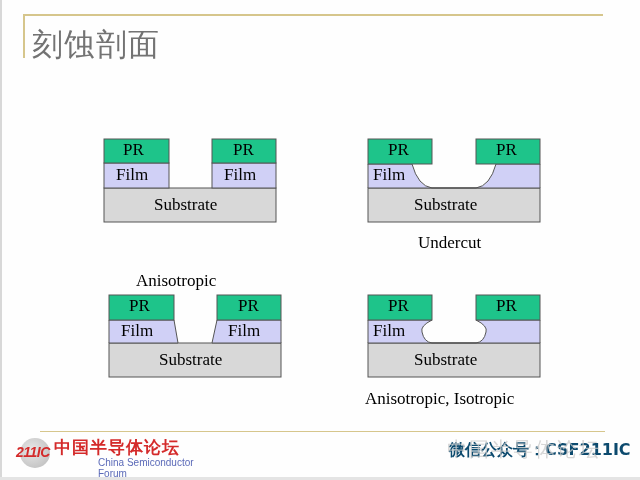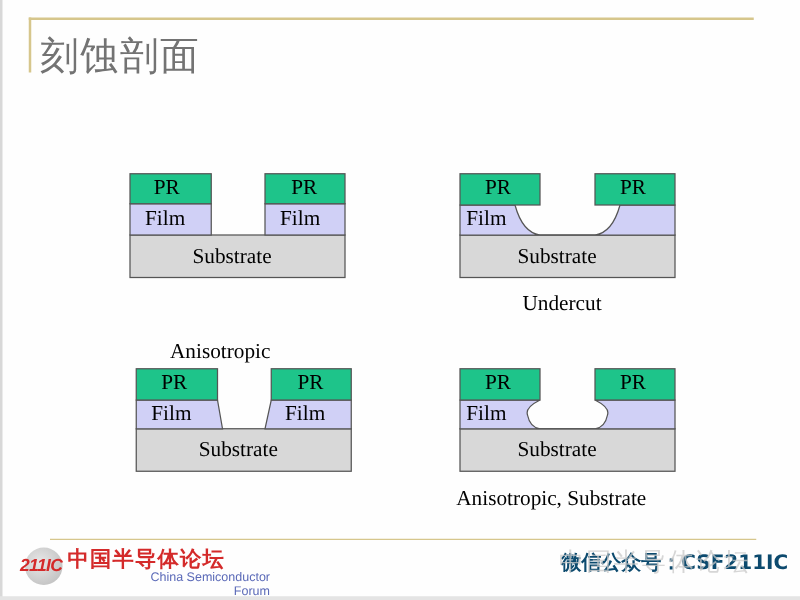--- a/index.html
+++ b/index.html
@@ -6,21 +6,21 @@
     body { width: 640px; height: 480px; position: relative; overflow: hidden; font-family: "DejaVu Serif", serif; }
     .slide { position: absolute; left: 0; top: 0; width: 640px; height: 480px; background: #fefefe; }
     .frame-left { position: absolute; left: 0; top: 0; width: 2px; height: 480px; background: #d8d8d8; }
     .frame-bottom { position: absolute; left: 0; top: 477px; width: 640px; height: 3px; background: #e4e4e4; }
     .top-rule { position: absolute; left: 23px; top: 14px; width: 580px; height: 2px; background: #d6c68c; }
     .title-rule { position: absolute; left: 23px; top: 14px; width: 2px; height: 44px; background: #d6c68c; }
     .title { position: absolute; left: 32px; top: 24px; font-family: "DejaVu Serif", serif; font-size: 31px; color: #737373; letter-spacing: 1px; font-weight: normal; }
     .bottom-rule { position: absolute; left: 40px; top: 431px; width: 565px; height: 1px; background: #d6c68c; }
     svg.diagrams { position: absolute; left: 0; top: 0; }
     .label { position: absolute; font-family: "Liberation Serif", serif; font-size: 17px; color: #000000; white-space: nowrap; }
-    .logo { position: absolute; left: 16px; top: 437px; width: 200px; height: 34px; text-align: right; }
+    .logo { position: absolute; left: 16px; top: 437px; width: 200px; height: 34px; }
     .logo-globe { position: absolute; left: 4px; top: 1px; width: 30px; height: 30px; border-radius: 50%; background: radial-gradient(circle at 40% 40%, #e8e8e8, #b8b8b8); }
     .logo-num { position: absolute; left: 0px; top: 7px; font-family: "Liberation Sans", sans-serif; font-style: italic; font-weight: bold; font-size: 14px; color: #d42a2a; letter-spacing: -0.5px; }
     .logo-cn { position: absolute; left: 38px; top: -1px; font-family: "DejaVu Sans", sans-serif; font-size: 17px; color: #d42a2a; font-weight: bold; letter-spacing: 1px; }
     .logo-en { position: absolute; left: 38px; top: 20px; font-family: "Liberation Sans", sans-serif; font-size: 10px; color: #5b6ab8; margin-left: 44px; }
     .wechat { position: absolute; left: 449px; top: 440px; font-family: "DejaVu Sans", sans-serif; font-weight: bold; font-size: 16px; color: #0c4a6e; white-space: nowrap; }
     .watermark { position: absolute; left: 447px; top: 436px; font-family: "DejaVu Sans", sans-serif; font-size: 20px; color: rgba(200,200,200,0.75); white-space: nowrap; letter-spacing: 2px; }
   </style>
 </head>
 <body>
 
@@ -80,21 +80,21 @@
   <div class="label" style="left:129px;top:296px;">PR</div>
   <div class="label" style="left:238px;top:296px;">PR</div>
   <div class="label" style="left:121px;top:321px;">Film</div>
   <div class="label" style="left:228px;top:321px;">Film</div>
   <div class="label" style="left:159px;top:350px;">Substrate</div>
 
   <div class="label" style="left:388px;top:296px;">PR</div>
   <div class="label" style="left:496px;top:296px;">PR</div>
   <div class="label" style="left:373px;top:321px;">Film</div>
   <div class="label" style="left:414px;top:350px;">Substrate</div>
-  <div class="label" style="left:365px;top:389px;">Anisotropic, Substrate</div>
+  <div class="label" style="left:365px;top:389px;">Anisotropic, Isotropic</div>
 
   <div class="bottom-rule"></div>
 
   <div class="logo">
     <div class="logo-globe"></div>
     <div class="logo-num">211IC</div>
     <div class="logo-cn">中国半导体论坛</div>
     <div class="logo-en">China Semiconductor Forum</div>
   </div>
 

